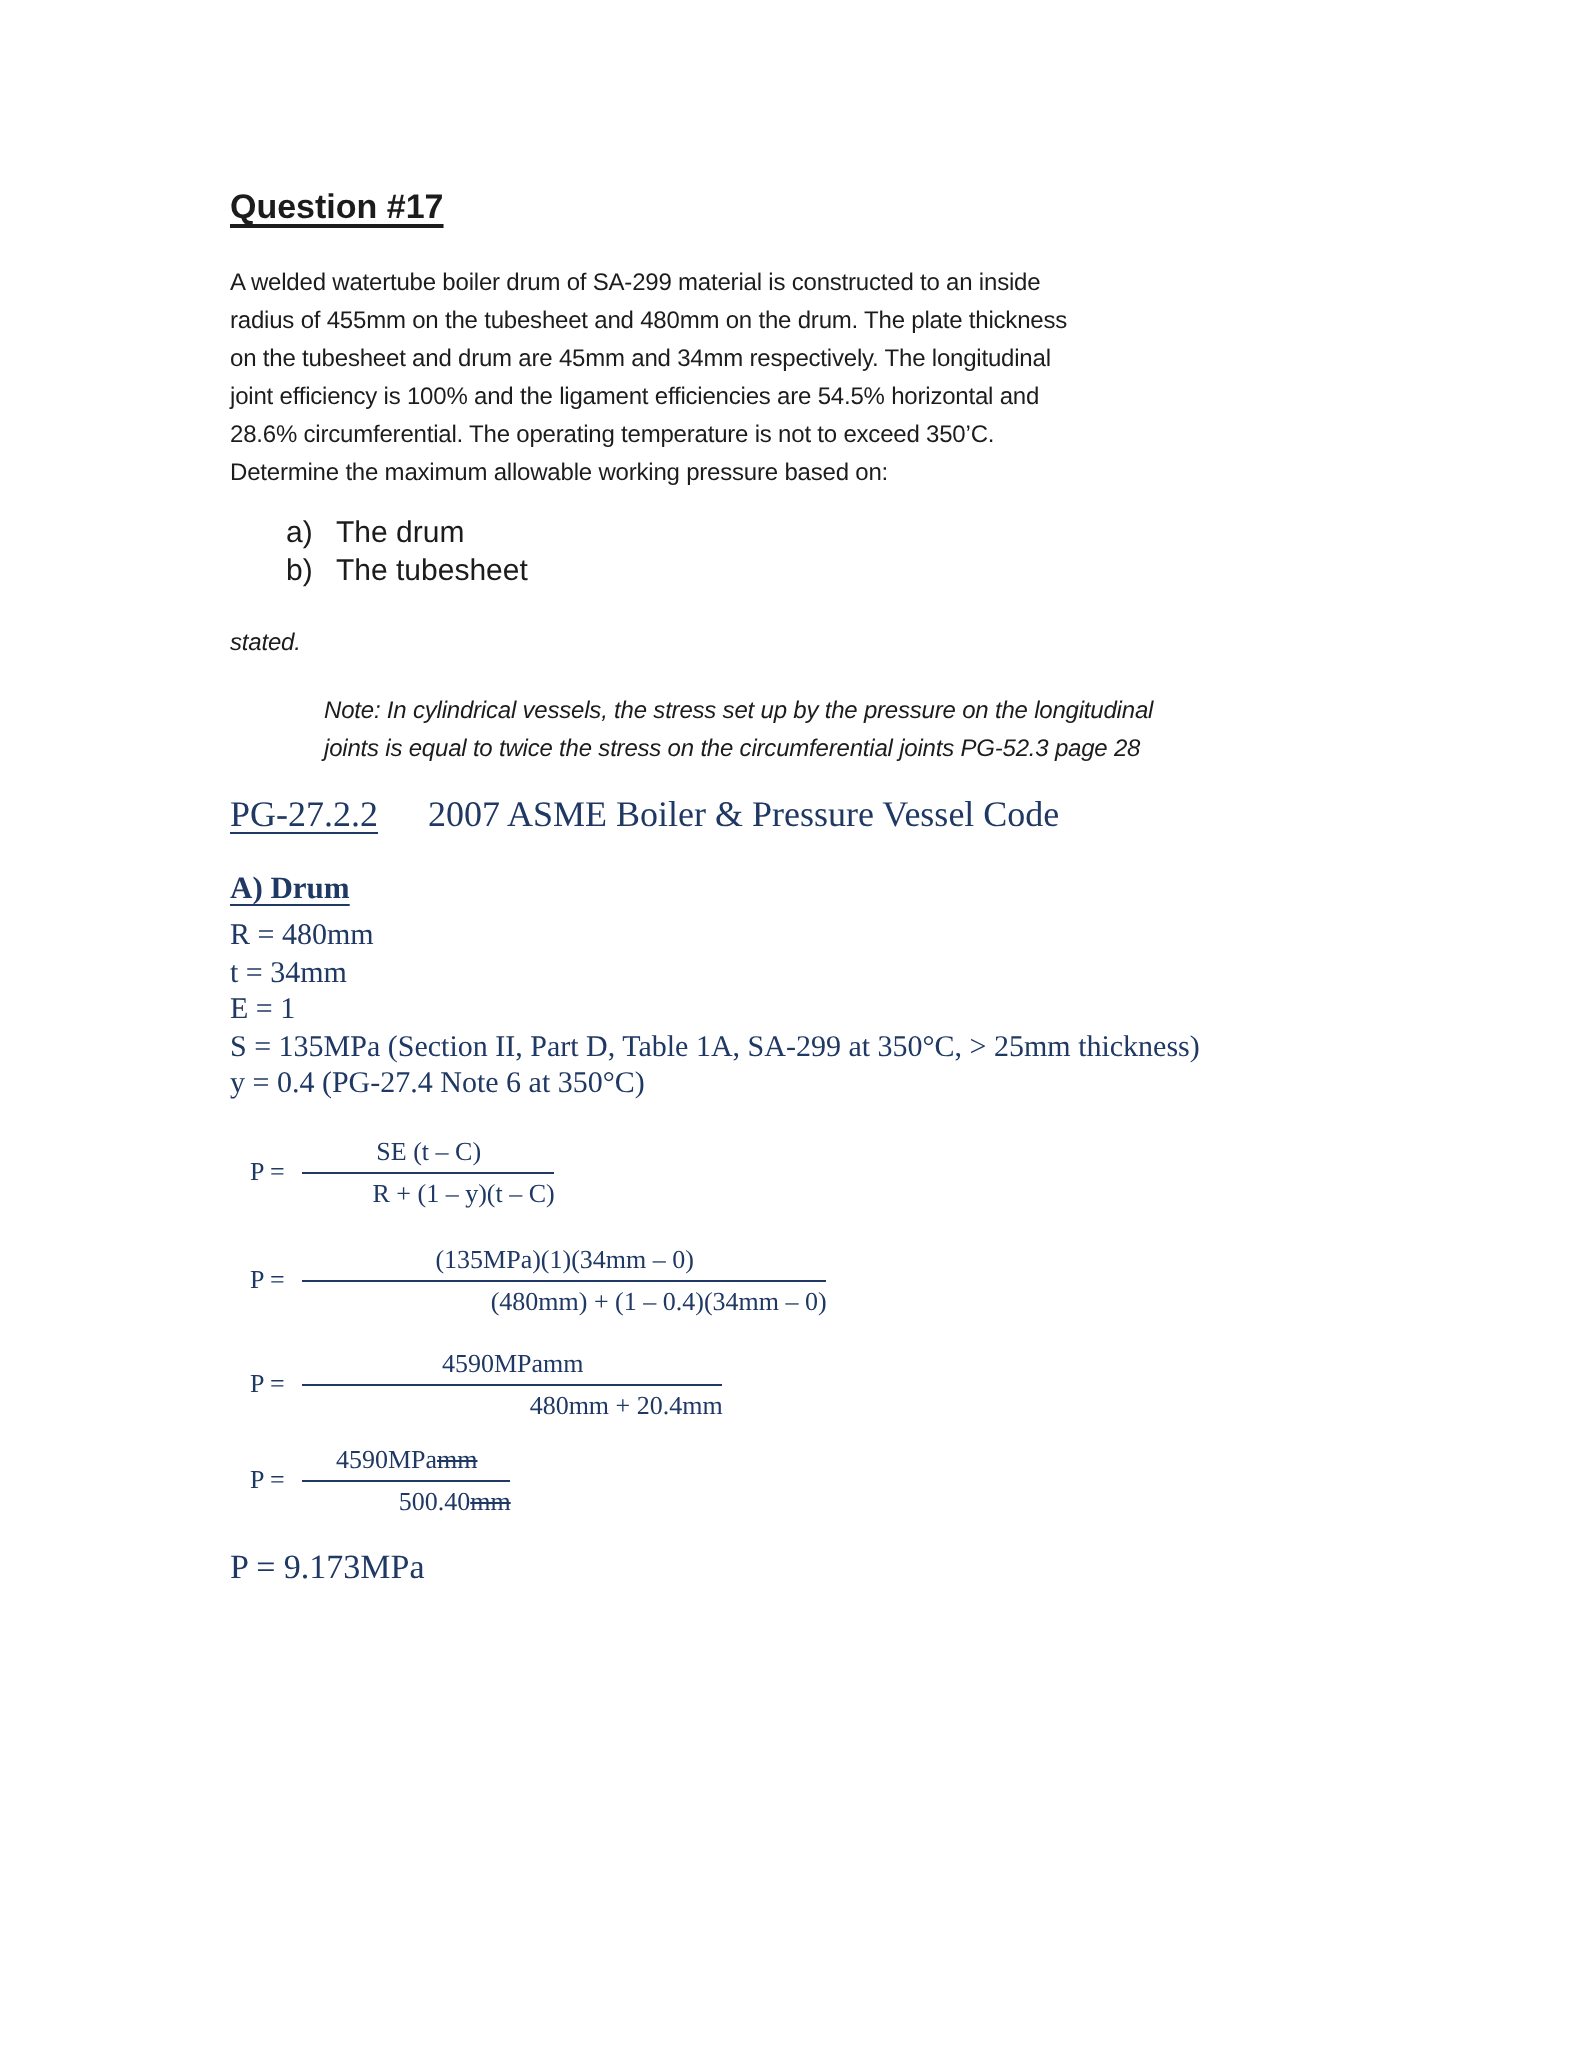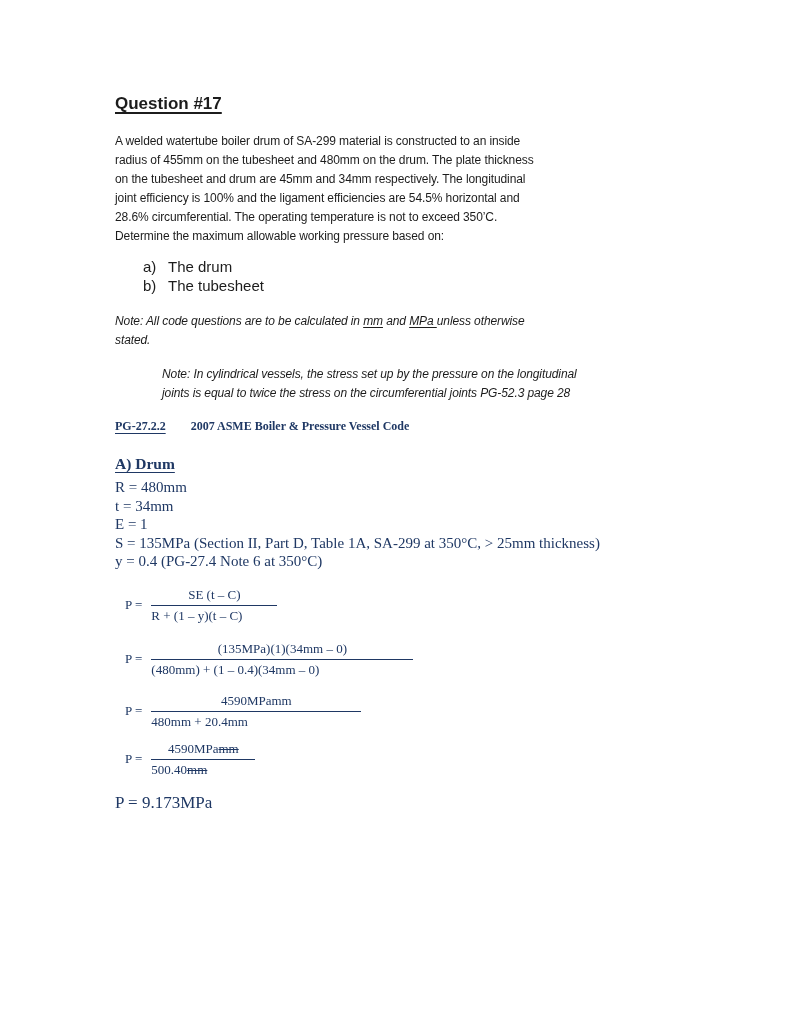--- a/index.html
+++ b/index.html
@@ -27,34 +27,34 @@
   .ans-list { margin-top: 12px; }
   .ans-item { display: flex; margin-left: 28px; font-size: 15px; line-height: 18.5px; }
   .ans-marker { width: 25px; }
 
   .note { margin-top: 17px; font-style: italic; }
   .note2 { margin-top: 15px; margin-left: 47px; }
   .u { text-decoration: underline; text-underline-offset: 2px; }
 
   .navy { color: #1f3864; font-family: "Liberation Serif", serif; }
 
-  .code-ref { margin-top: 15px; font-size: 12px; font-weight: bold; line-height: 17px; }
+  .code-ref { margin-top: 15px; font-size: 18px; font-weight: normal; line-height: 17px; }
   .code-ref .sec { text-decoration: underline; text-underline-offset: 3px; }
   .code-ref .code-title { margin-left: 25px; }
 
   .part-heading {
     margin-top: 20px; font-size: 15.5px; font-weight: bold; line-height: 17px;
     text-decoration: underline; text-underline-offset: 3px;
   }
 
   .given { margin-top: 6px; font-size: 15px; line-height: 18.6px; }
 
   .eq { display: flex; align-items: center; margin-left: 10px; font-size: 13px; }
   .eq .lhs { margin-right: 9px; }
-  .frac { display: inline-flex; flex-direction: column; align-items: flex-start; text-align: center; }
+  .frac { display: inline-flex; flex-direction: column; align-items: flex-end; text-align: center; }
   .frac .num { border-bottom: 1px solid #1f3864; padding: 0 6px 2px; width: 100%; box-sizing: border-box; }
   .frac .den { padding-top: 2px; }
   .eq1 { margin-top: 16px; } .eq1 .frac { min-width: 126px; }
   .eq2 { margin-top: 17px; } .eq2 .frac { min-width: 262px; }
   .eq3 { margin-top: 15px; } .eq3 .frac { min-width: 210px; }
   .eq4 { margin-top: 11px; } .eq4 .frac { min-width: 104px; }
   .st { text-decoration: line-through; text-decoration-thickness: 1px; }
 
   .result { margin-top: 15px; font-size: 17px; font-weight: 400; line-height: 20px; }
 </style>
@@ -79,21 +79,20 @@
       <span class="ans-marker">a)</span>
       <span>The drum</span>
     </div>
     <div class="ans-item">
       <span class="ans-marker">b)</span>
       <span>The tubesheet</span>
     </div>
   </div>
 
   <div class="note body-text">
-    <div><span>Note: All code questions are to be calculated in </span><span class="u">mm</span><span> and </span><span class="u">MPa </span><span>unless otherwise</span></div>
     <div>stated.</div>
   </div>
 
   <div class="note note2 body-text">
     <div>Note: In cylindrical vessels, the stress set up by the pressure on the longitudinal</div>
     <div>joints is equal to twice the stress on the circumferential joints PG-52.3 page 28</div>
   </div>
 
   <div class="code-ref navy">
     <span class="sec">PG-27.2.2</span><span class="code-title">2007 ASME Boiler &amp; Pressure Vessel Code</span>

